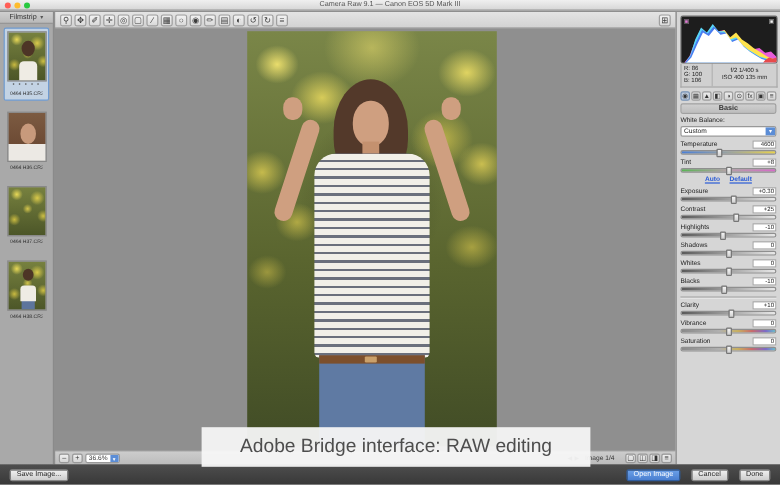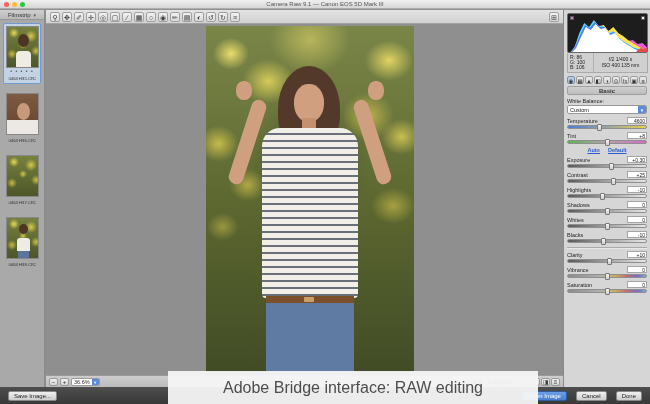--- a/index.html
+++ b/index.html
@@ -127,21 +127,21 @@
   
   .action-bar { position:absolute; left:0; top:387px; width:650px; height:17px;
     background:linear-gradient(#4e4e4e,#383838); display:flex; align-items:center; }
   .abtn { height:10px; font-size:6px; line-height:9px; padding:0 5px; border-radius:2px;
     background:linear-gradient(#f0f0f0,#cdcdcd); border:1px solid #888; color:#222; }
   .abtn.save { margin-left:8px; }
   .right-btns { margin-left:auto; display:flex; gap:9px; margin-right:8px; }
   .abtn.open { background:linear-gradient(#6ba0e8,#4a7fd0); border-color:#2f5d9e; color:#fff; }
 
   
-  .caption { position:absolute; left:168px; top:371px; width:370px; height:33px;
+  .caption { position:absolute; left:168px; top:356px; width:324px; height:33px;
     background:rgba(245,245,245,0.95); z-index:10; display:flex; align-items:center; justify-content:center;
     font-size:16px; color:#4d4d4d; }
 </style>
 </head>
 <body>
 
 <div id="screen">
 
   <div class="titlebar">
     <div class="lights">

